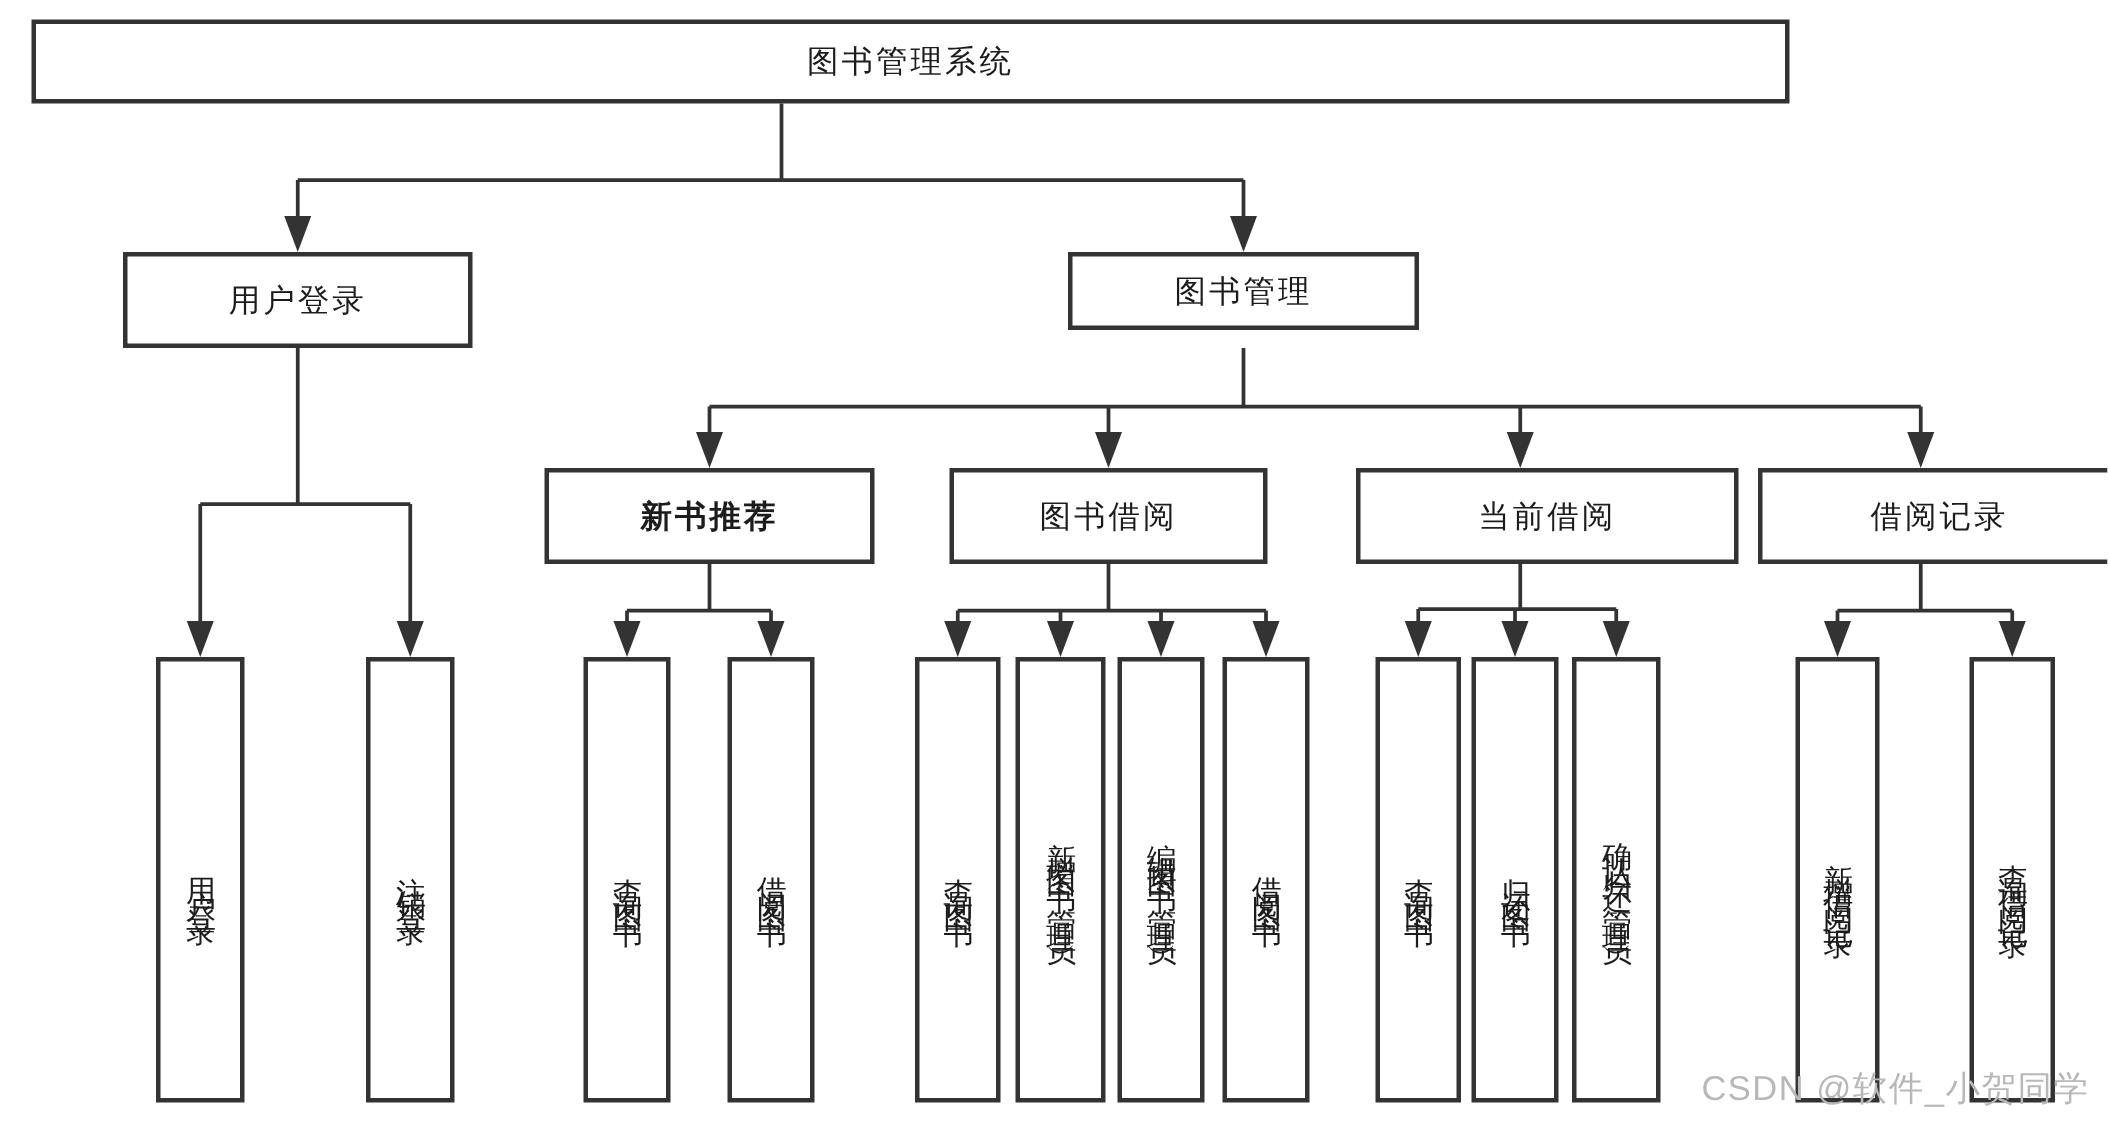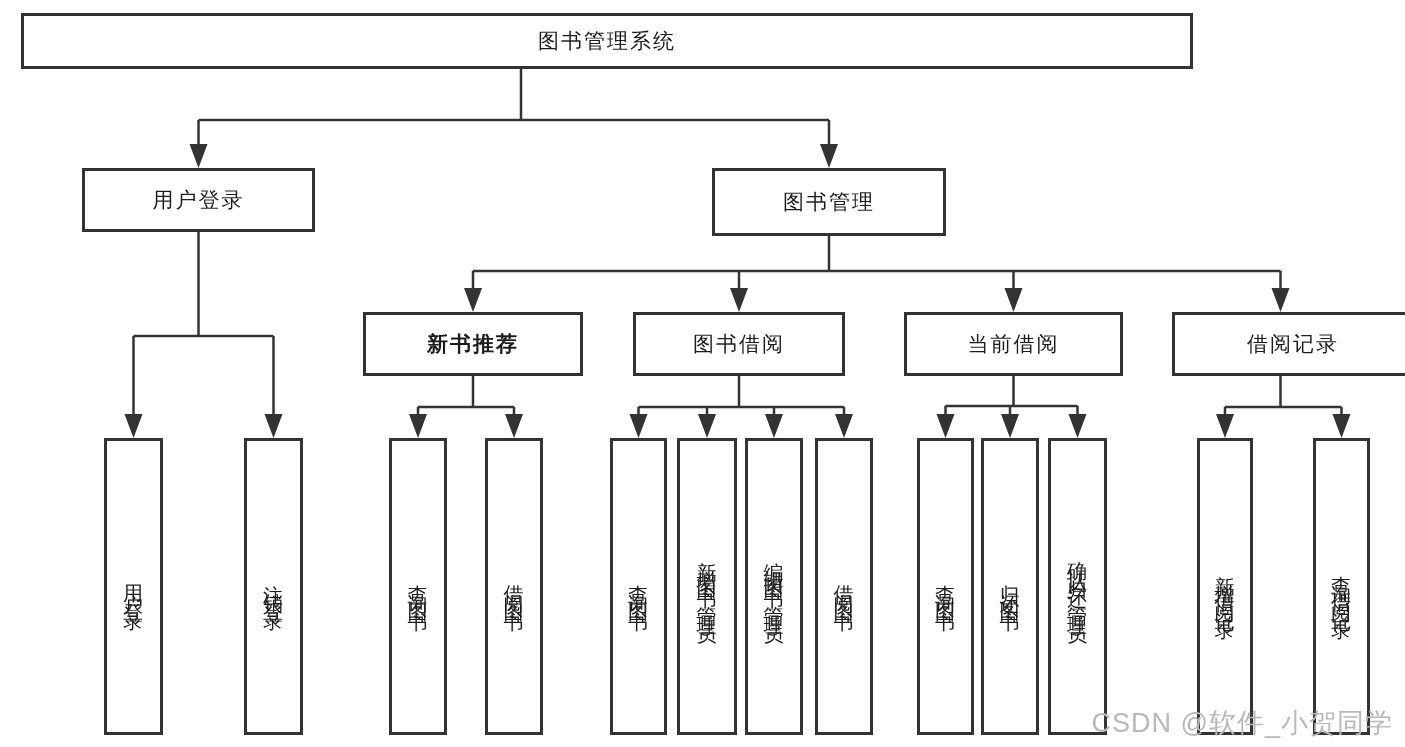--- a/index.html
+++ b/index.html
@@ -48,32 +48,32 @@
     font-size: 20px;
     line-height: 1;
     letter-spacing: 9px;
     color: #1c1c1c;
     white-space: nowrap;
   }
   .watermark {
     position: absolute;
     right: 12px;
     bottom: 6px;
-    font-size: 27px;
+    font-size: 23px;
     color: #b8b8b8;
     letter-spacing: 1px;
     z-index: 3;
   }
   
   .root        { left: 21px;   top: 13px;  width: 1172px; height: 56px; }
   .n-userlogin { left: 82px;   top: 168px; width: 233px;  height: 64px; }
-  .n-bookmgmt  { left: 712px;  top: 168px; width: 234px;  height: 68px; }
+  .n-bookmgmt  { left: 712px;  top: 168px; width: 234px;  height: 52px; }
   .g-newbook   { left: 363px;  top: 312px; width: 220px;  height: 64px; font-weight: bold; }
   .g-borrow    { left: 633px;  top: 312px; width: 212px;  height: 64px; text-align: right; }
-  .g-current   { left: 904px;  top: 312px; width: 219px;  height: 64px; text-align: center; }
+  .g-current   { left: 904px;  top: 312px; width: 255px;  height: 64px; text-align: center; }
   .g-records   { left: 1172px; top: 312px; width: 242px;  height: 64px; }
   .l-login     { left: 104px;  width: 59px; }
   .l-logout    { left: 244px;  width: 59px; }
   .l-g1c1      { left: 389px;  width: 58px; }
   .l-g1c2      { left: 485px;  width: 58px; }
   .l-g2c1      { left: 610px;  width: 57px; }
   .l-g2c2      { left: 677px;  width: 60px; }
   .l-g2c3      { left: 745px;  width: 58px; }
   .l-g2c4      { left: 815px;  width: 58px; }
   .l-g3c1      { left: 917px;  width: 57px; }

